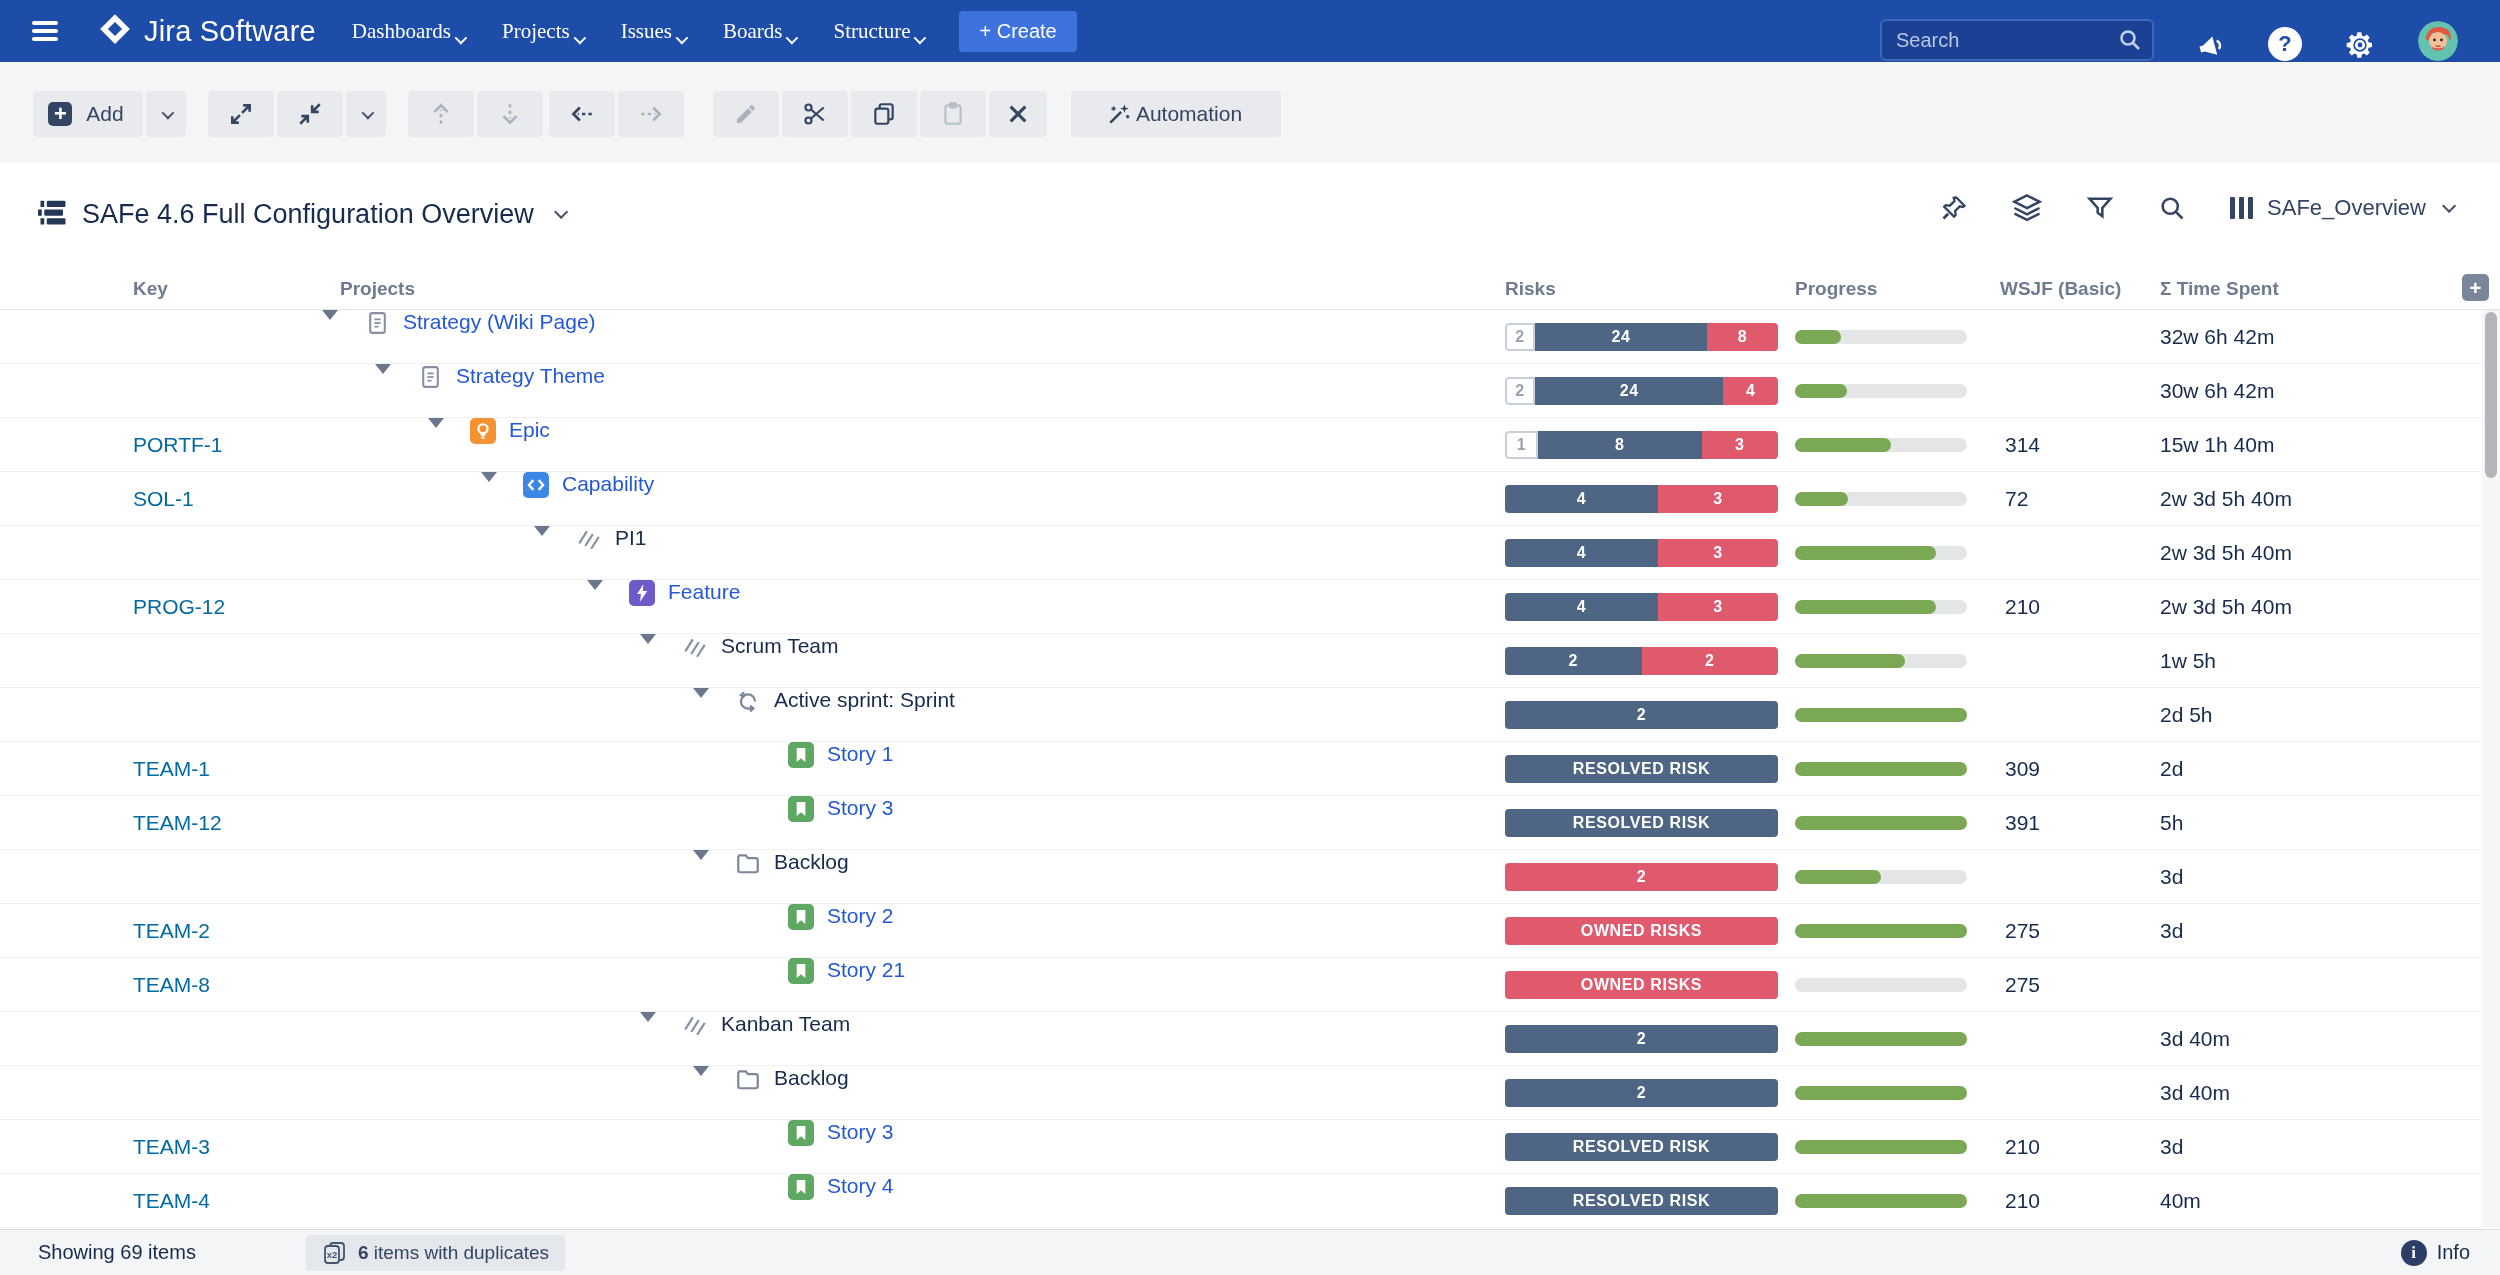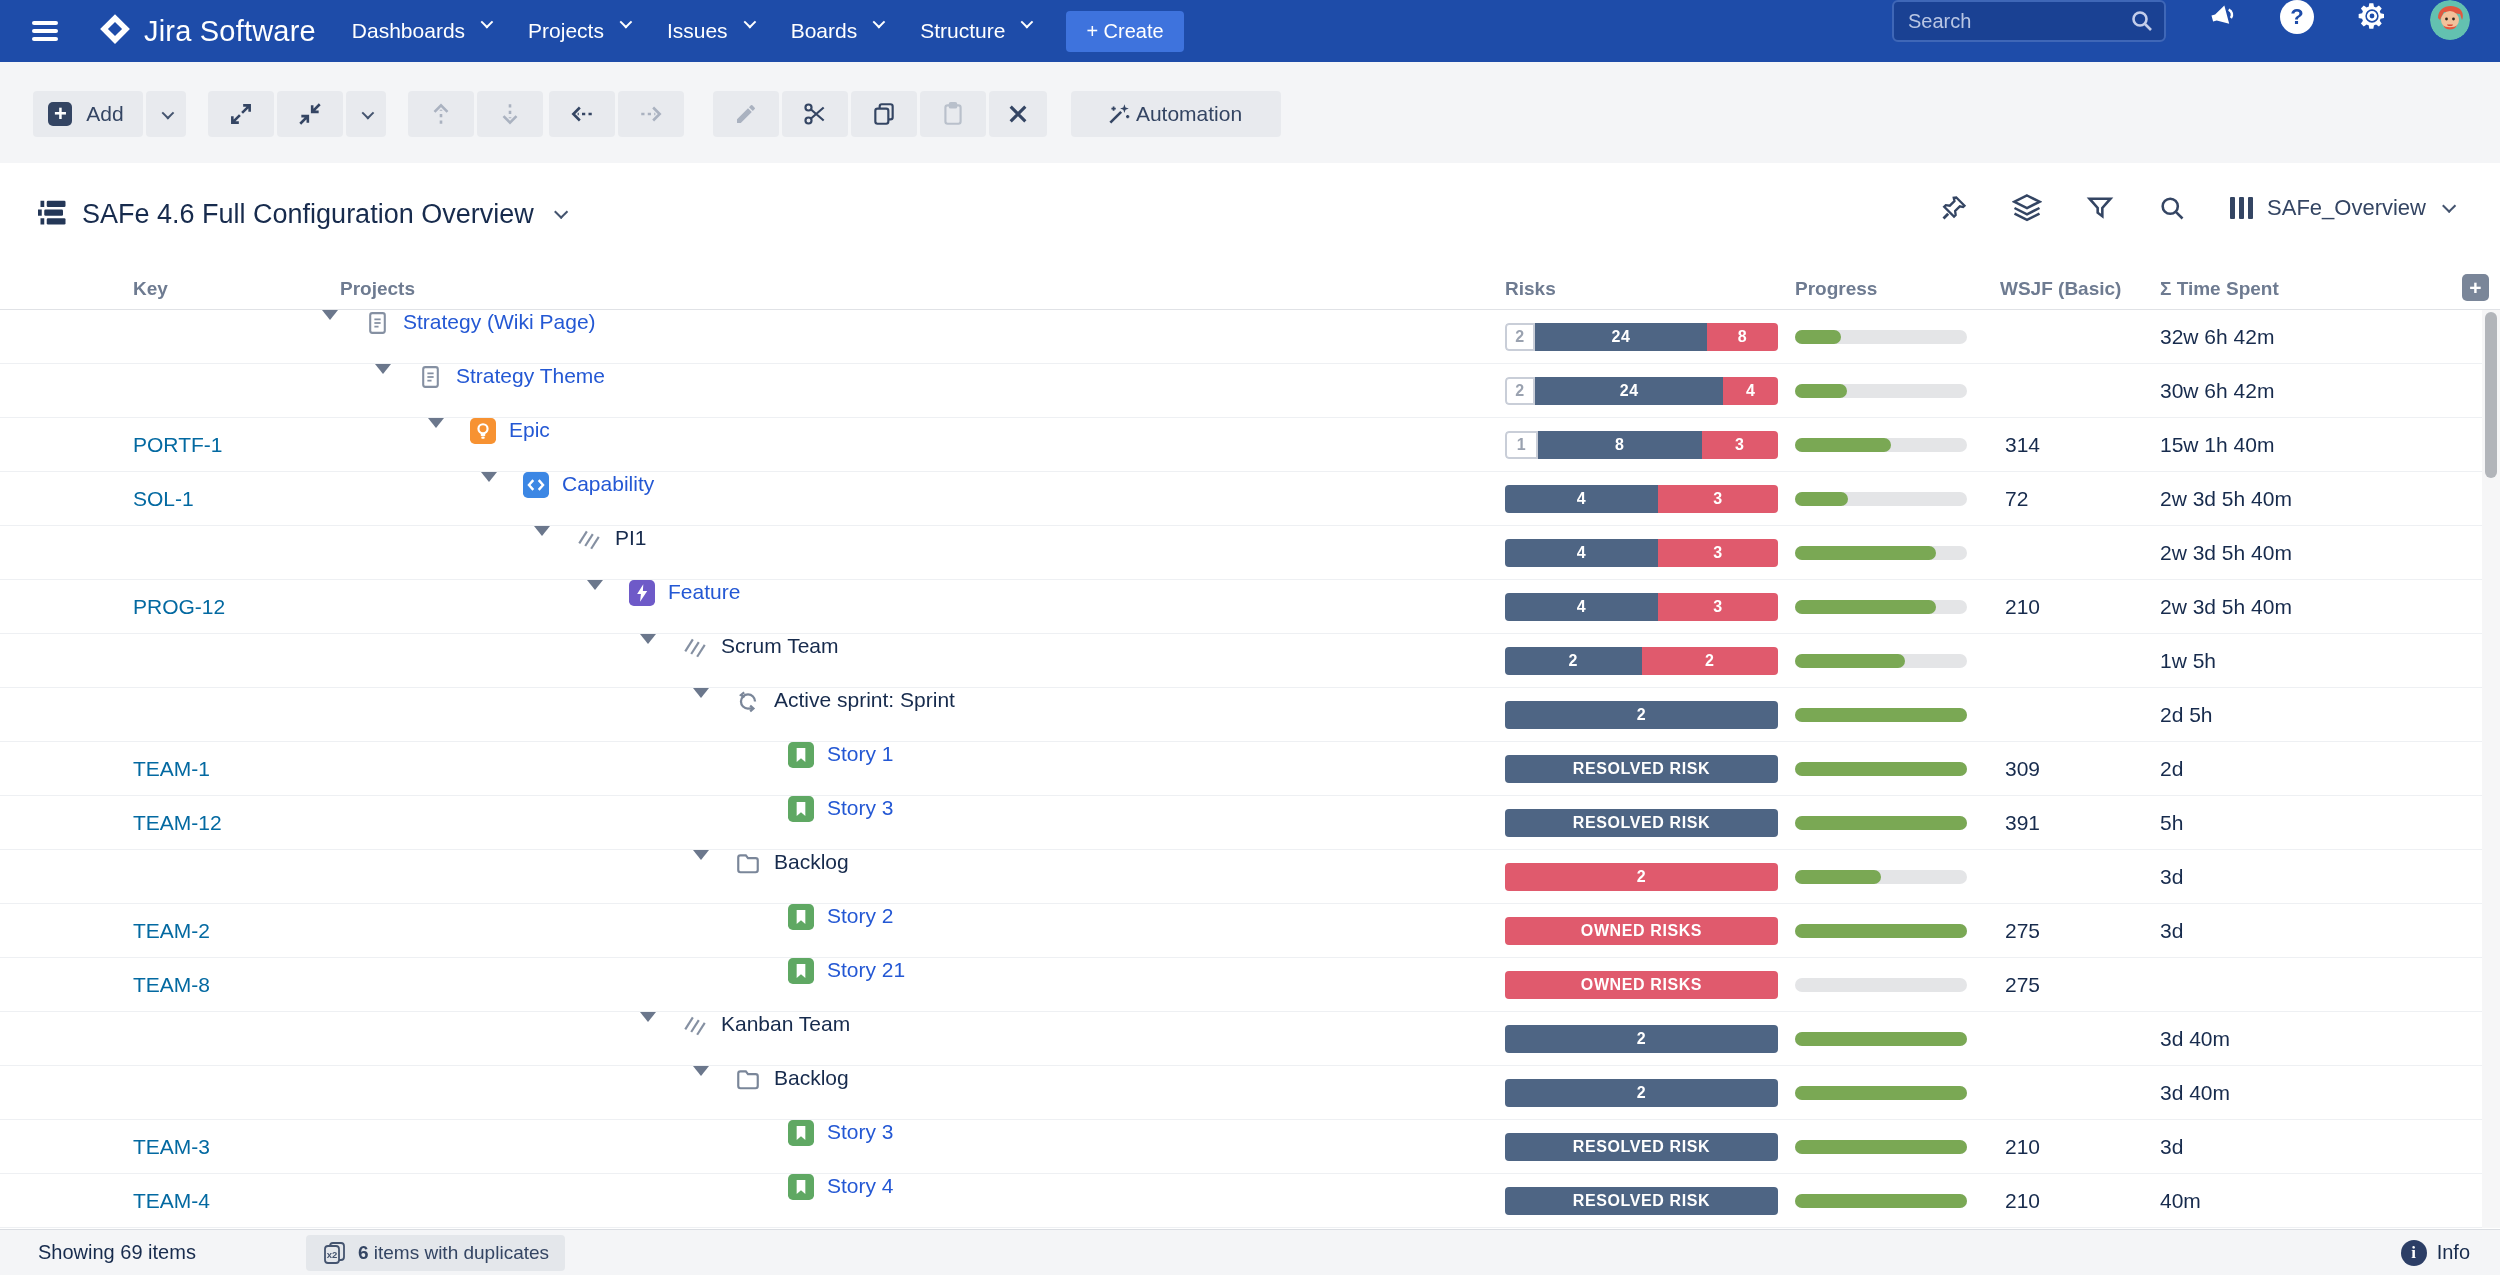--- a/index.html
+++ b/index.html
@@ -6,24 +6,24 @@
   html,body { width:2500px; height:1275px; overflow:hidden; }
   body { font-family:"Liberation Sans", sans-serif; background:#fff; position:relative; color:#172b4d; }
 
   
   .topnav { position:absolute; left:0; top:0; width:2500px; height:62px; background:#1e4ca9; display:flex; align-items:center; }
   .hamburger { width:26px; height:20px; margin-left:32px; display:flex; flex-direction:column; justify-content:space-between; cursor:pointer; }
   .hamburger span { display:block; height:4px; border-radius:2px; background:#fff; }
   .logo-wrap { display:flex; align-items:center; margin-left:40px; }
   .logo-text { color:#fff; font-size:29px; font-weight:500; margin-left:12px; letter-spacing:.2px; }
   .nav-menus { display:flex; align-items:center; margin-left:36px; gap:38px; }
-  .nav-item { display:flex; align-items:flex-start; gap:16px; color:#ffffff; font-size:21px; font-weight:500; cursor:pointer; }
+  .nav-item { display:flex; align-items:flex-end; gap:4px; color:#ffffff; font-size:21px; font-weight:500; cursor:pointer;font-family:Liberation Serif, serif; }
   .chev { width:9px; height:9px; border-right:2.5px solid currentColor; border-bottom:2.5px solid currentColor; transform:rotate(45deg) translateY(-2px); display:inline-block; }
   .create-btn { margin-left:36px; background:#3e73dd; color:#fff; font-size:20px; font-weight:500; padding:9px 20px; border-radius:4px; border:none; cursor:pointer; }
-  .nav-right { position:absolute; right:0; top:0; height:61px; display:flex; align-items:flex-start; }
+  .nav-right { position:absolute; right:12px; top:0; height:61px; display:flex; align-items:flex-end; }
   .search-box { position:relative; width:274px; height:42px; }
   .search-box input { width:100%; height:100%; background:#1a4193; border:2px solid #3f67b7; border-radius:6px; color:#c6d2ef; font-size:20px; padding:0 44px 0 14px; outline:none; font-family:"Liberation Sans",sans-serif; }
   .search-box input::placeholder { color:#b9c6e4; }
   .search-glyph { position:absolute; right:12px; top:9px; }
   .nav-icon { margin-left:42px; cursor:pointer; display:flex; align-items:center; }
   .help-circle { width:34px; height:34px; border-radius:50%; background:#fff; color:#1e4ca9; font-size:22px; font-weight:bold; display:flex; align-items:center; justify-content:center; }
   .avatar { width:40px; height:40px; border-radius:50%; margin-left:42px; margin-right:30px; overflow:hidden; cursor:pointer; }
 
   
   .toolbar { position:absolute; left:0; top:62px; width:2500px; height:101px; background:#f4f5f7; }

